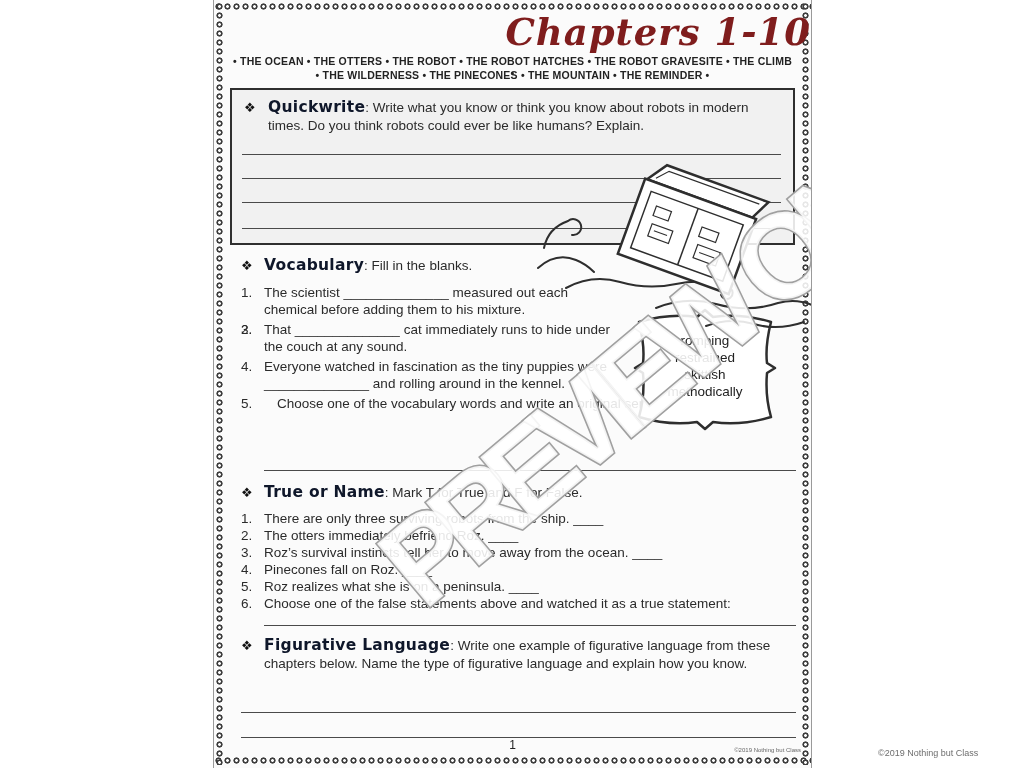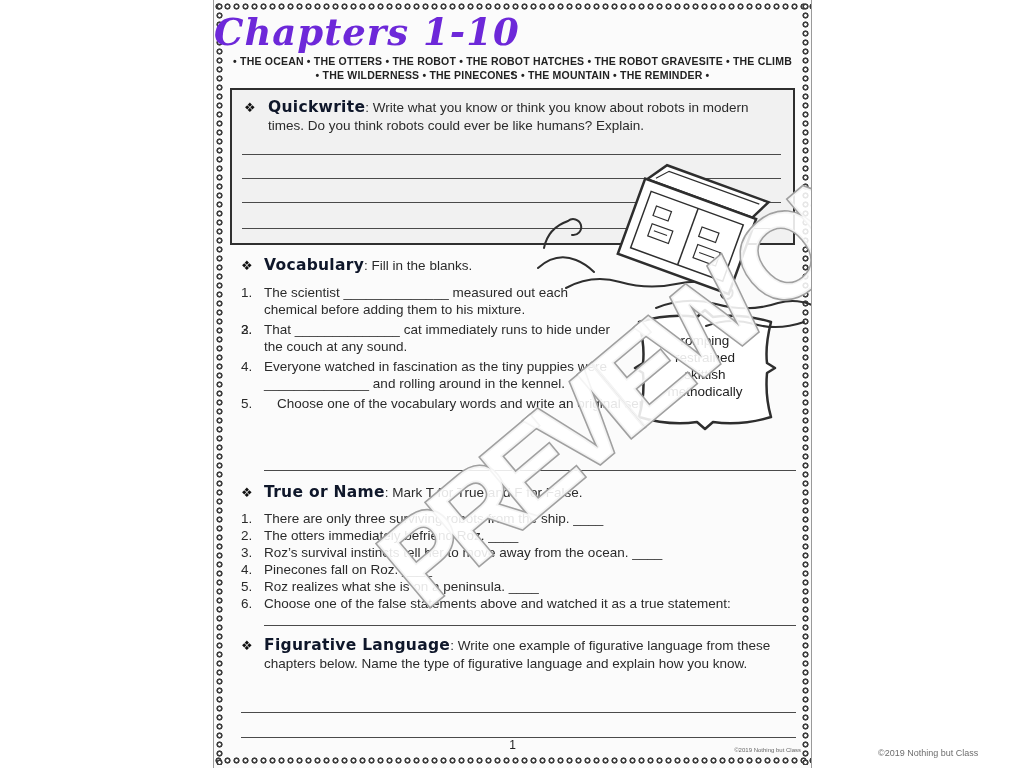--- a/index.html
+++ b/index.html
@@ -16,23 +16,23 @@
   
   .chain{position:absolute;background-color:transparent;z-index:2;
     background-image:radial-gradient(circle at 4.5px 4.5px, #fbfbfb 0 1.2px, #3c3c3c 1.6px 2.8px, transparent 3.4px);
     background-size:9px 9px;background-repeat:repeat;}
   .chain.top{left:0;right:0;top:2px;height:9px;}
   .chain.bottom{left:0;right:0;bottom:3px;height:9px;}
   .chain.left{top:2px;bottom:3px;left:1px;width:9px;}
   .chain.right{top:2px;bottom:3px;right:1px;width:9px;}
 
   .title{
-    position:absolute;top:10px;left:0;right:0;text-align:left;
+    position:absolute;top:10px;left:0;right:0;text-align:right;
     font-family:"DejaVu Serif",serif;font-style:italic;font-weight:bold;
-    font-size:37px;letter-spacing:1px;color:#6d28d9;z-index:3;
+    font-size:37px;letter-spacing:1px;color:#7f1d1d;z-index:3;
   }
   .subtitle{position:absolute;left:16px;right:16px;text-align:center;
     font-size:10.5px;font-weight:bold;letter-spacing:.2px;color:#222;z-index:3;}
   .subtitle.l1{top:55px;}
   .subtitle.l2{top:69px;}
 
   .qbox{
     position:absolute;left:16px;top:88px;width:561px;height:153px;
     border:2px solid #2f2f2f;background:#f1f1f1;z-index:1;
   }

